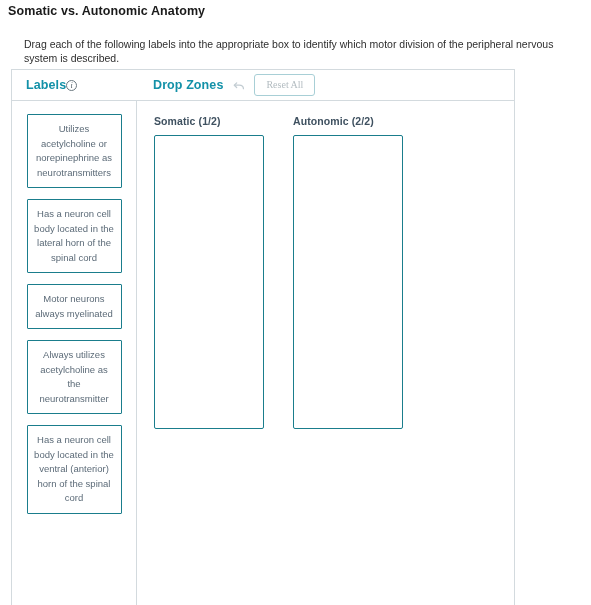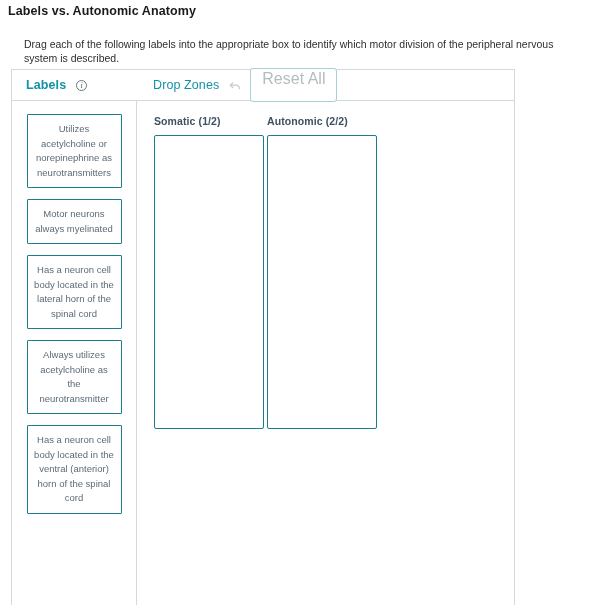--- a/index.html
+++ b/index.html
@@ -64,21 +64,20 @@
     border-bottom: 1px solid #d3dade;
     box-sizing: border-box;
   }
 
   .header-labels {
     position: absolute;
     left: 14px;
     top: 8px;
     display: flex;
     align-items: center;
-    gap: 10px;
   }
   .header-title {
     font-size: 12.5px;
     font-weight: bold;
     color: #1391a8;
     letter-spacing: 0.1px;
   }
   .info-icon {
     display: inline-block;
     width: 11px;
@@ -99,41 +98,41 @@
     left: 136px;
     top: 0;
     height: 30px;
     display: flex;
     align-items: center;
     gap: 9px;
     padding-left: 5px;
   }
   .dz-title {
     font-size: 12.5px;
-    font-weight: normal;
+    font-weight: bold;
     color: #1391a8;
     letter-spacing: 0.1px;
   }
   .undo-icon {
     display: inline-block;
     width: 13px;
     height: 13px;
     position: relative;
     top: 1px;
   }
   .reset-btn {
     display: inline-block;
     border: 1px solid #a8cfd6;
     border-radius: 3px;
     background: #ffffff;
     color: #b3bcc1;
-    font-size: 16px;
-    padding: 4px 11px 17px 11px;
+    font-size: 10px;
+    padding: 4px 11px 5px 11px;
     line-height: 11px;
-    font-family: Liberation Sans, sans-serif;
+    font-family: Liberation Serif, serif;
   }
 
   
   .col-divider {
     position: absolute;
     left: 124px;
     top: 31px;
     width: 1px;
     height: 508px;
     background: #d3dade;
@@ -167,21 +166,21 @@
     position: absolute;
     left: 125px;
     top: 31px;
     right: 0;
     bottom: 0;
     padding: 14px 0 0 17px;
     box-sizing: border-box;
   }
   .dz-group {
     display: flex;
-    gap: 3px;
+    gap: 29px;
     align-items: flex-start;
   }
   .dz-block {
     width: 110px;
   }
   .dz-heading {
     font-size: 10.5px;
     font-weight: bold;
     color: #3f5160;
     margin-bottom: 8px;
@@ -194,21 +193,21 @@
     border-radius: 2px;
     box-sizing: border-box;
     background: #ffffff;
   }
 </style>
 </head>
 <body>
 
 <div class="page">
 
-  <div class="title">Labels vs. Autonomic Anatomy</div>
+  <div class="title">Somatic vs. Autonomic Anatomy</div>
 
   <div class="instructions">Drag each of the following labels into the appropriate box to identify which motor division of the peripheral nervous system is described.</div>
 
   <div class="panel">
 
     <div class="panel-header">
 
       <div class="header-labels">
         <span class="header-title">Labels</span>
         <span class="info-icon">i</span>
@@ -224,22 +223,22 @@
         </span>
         <span class="reset-btn">Reset All</span>
       </div>
 
     </div>
 
     <div class="col-divider"></div>
 
     <div class="labels-col">
       <div class="label-chip">Utilizes acetylcholine or norepinephrine as neurotransmitters</div>
+      <div class="label-chip">Has a neuron cell body located in the lateral horn of the spinal cord</div>
       <div class="label-chip">Motor neurons always myelinated</div>
-      <div class="label-chip">Has a neuron cell body located in the lateral horn of the spinal cord</div>
       <div class="label-chip">Always utilizes acetylcholine as the neurotransmitter</div>
       <div class="label-chip">Has a neuron cell body located in the ventral (anterior) horn of the spinal cord</div>
     </div>
 
     <div class="dropzones-col">
       <div class="dz-group">
 
         <div class="dz-block">
           <div class="dz-heading">Somatic (1/2)</div>
           <div class="dz-box"></div>

